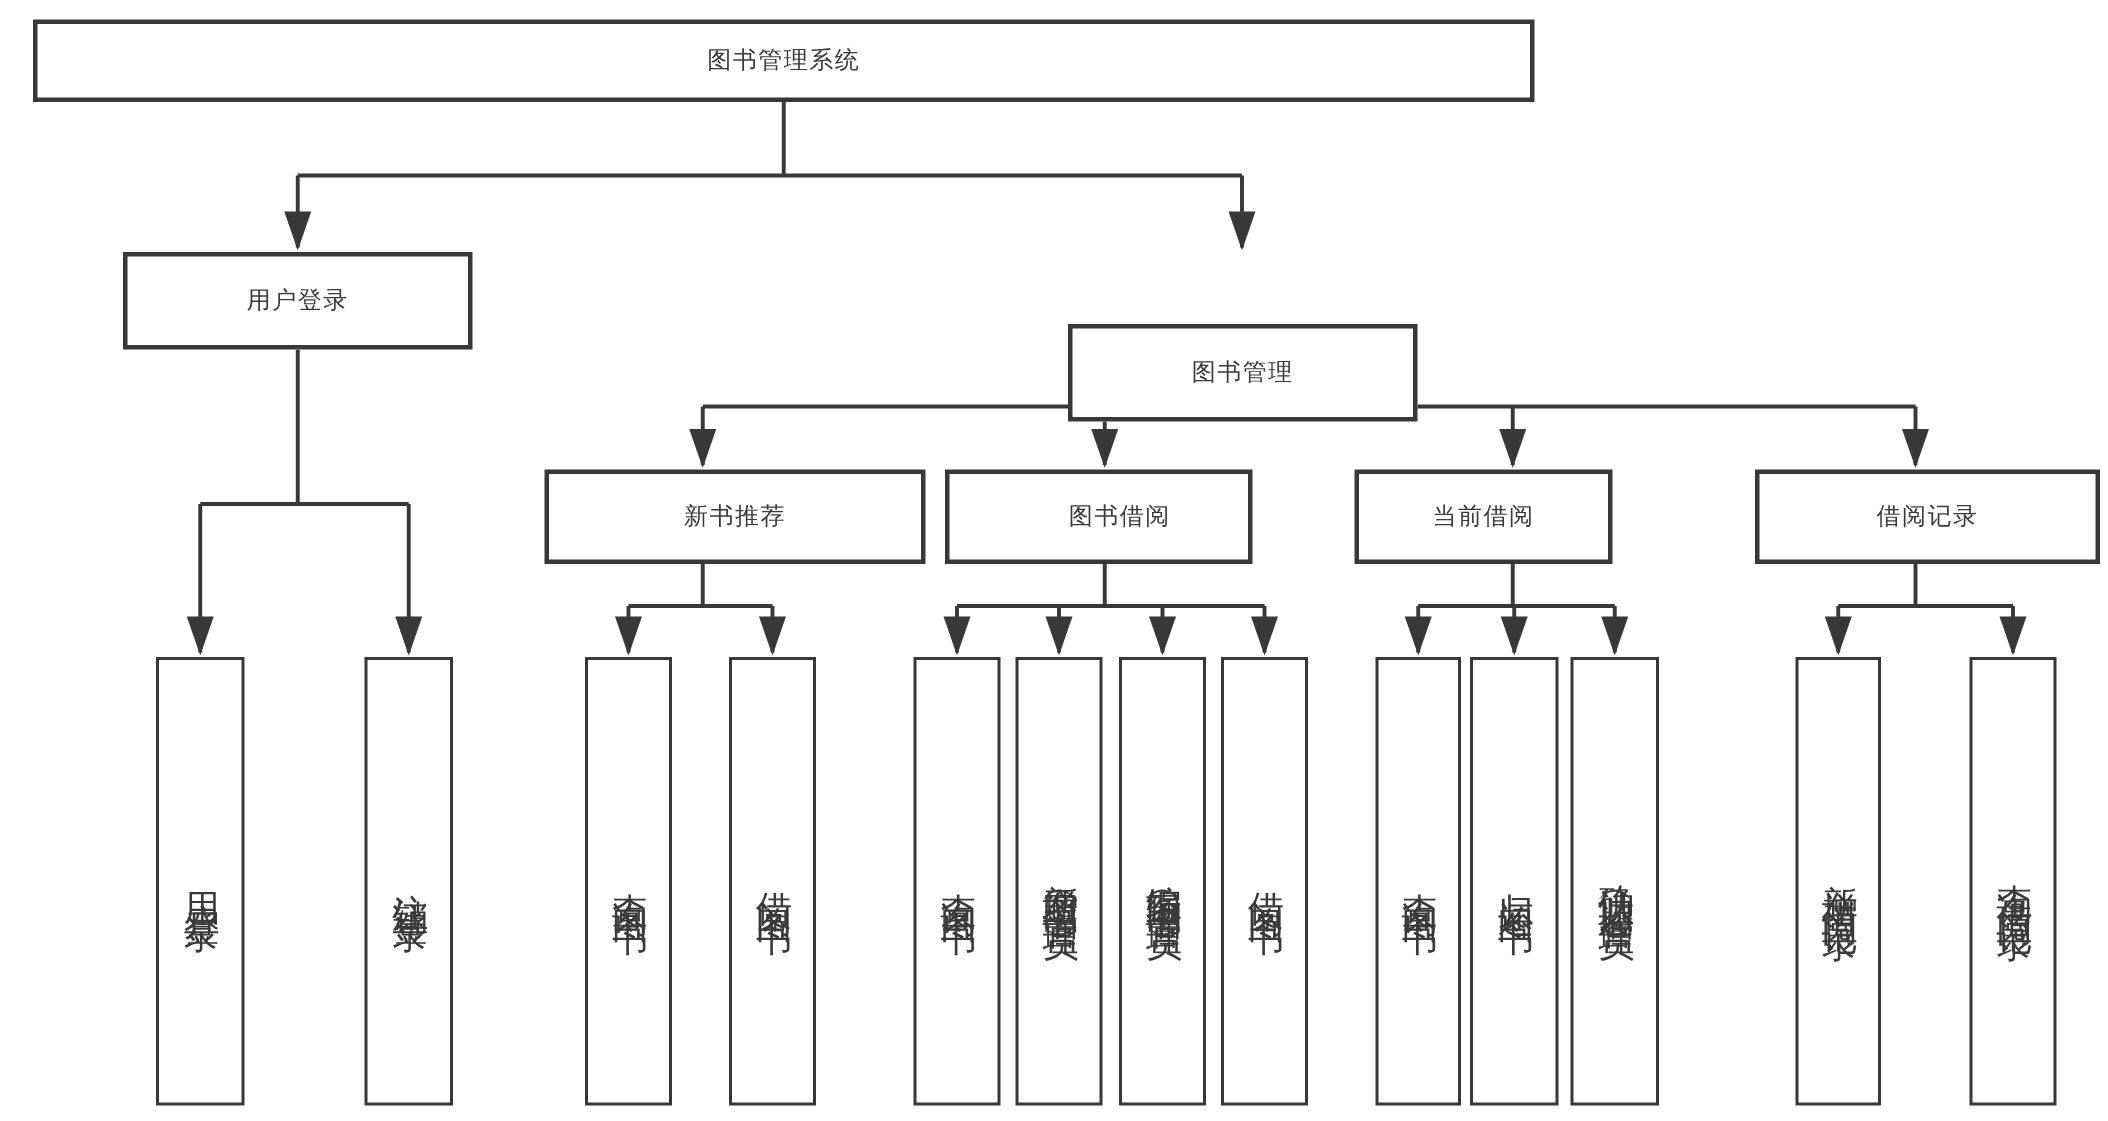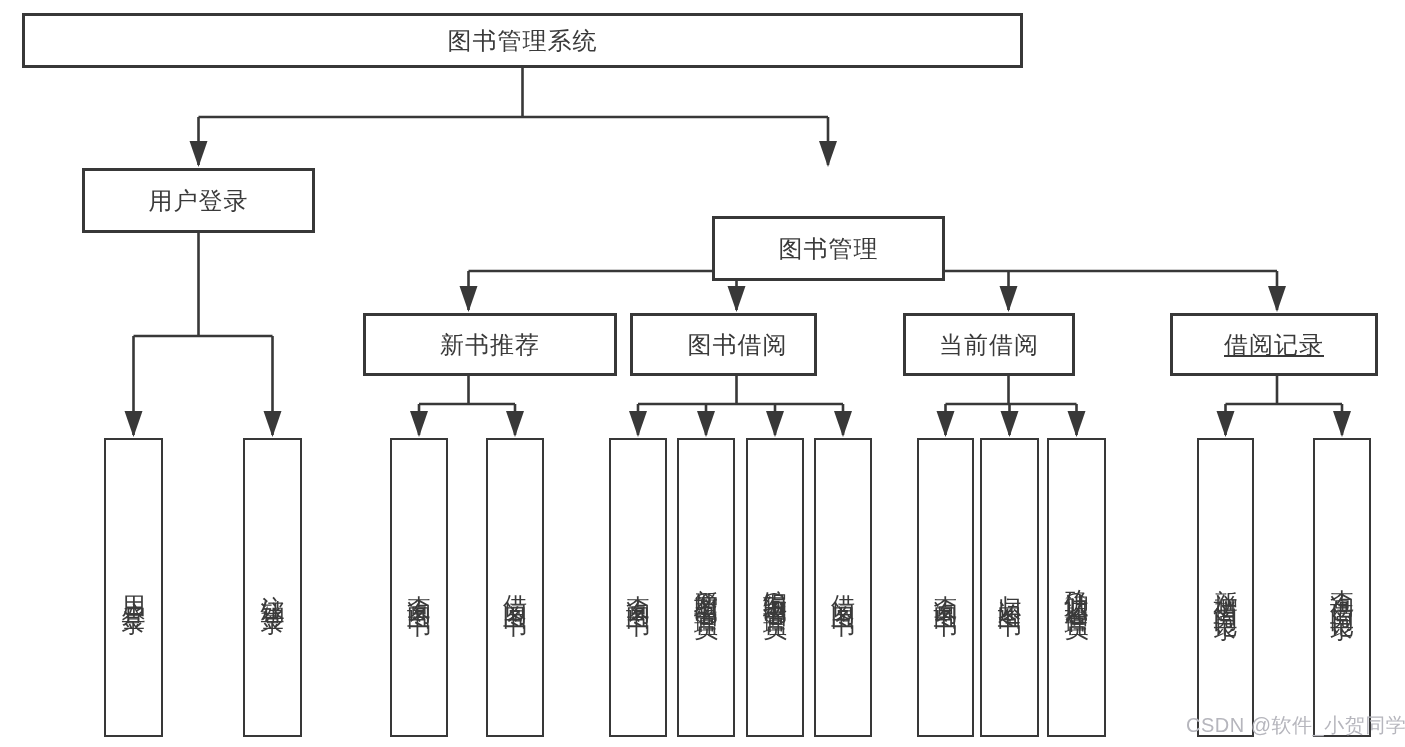--- a/index.html
+++ b/index.html
@@ -29,21 +29,21 @@
     position: absolute;
     background: #ffffff;
     border: 3px solid var(--line, #383838);
     box-sizing: border-box;
     display: flex;
     align-items: center;
     justify-content: center;
     color: var(--text, #3a3a3a);
   }
   .hbox span {
-    font-size: 24px;
+    font-size: 16px;
     letter-spacing: 1px;
     white-space: nowrap;
   }
   .vbox { border-width: 2.5px; }
   .vbox span {
     writing-mode: vertical-rl;
     text-orientation: mixed;
     font-size: 24px;
     letter-spacing: 6px;
     line-height: 1;
@@ -103,27 +103,27 @@
   <div class="node hbox" style="left:82px; top:168px; width:233px; height:65px;">
     <span>用户登录</span>
   </div>
   <div class="node hbox" style="left:712px; top:168px; width:233px; height:65px;margin-top:48px;">
     <span>图书管理</span>
   </div>
 
   <div class="node hbox" style="left:363px; top:313px; width:254px; height:63px;">
     <span>新书推荐</span>
   </div>
-  <div class="node hbox" style="left:630px; top:313px; width:187px; height:63px;padding-left:28px;">
+  <div class="node hbox" style="left:630px; top:313px; width:205px; height:63px;padding-left:28px;">
     <span>图书借阅</span>
   </div>
   <div class="node hbox" style="left:903px; top:313px; width:172px; height:63px;align-items:center;">
     <span>当前借阅</span>
   </div>
-  <div class="node hbox" style="left:1170px; top:313px; width:208px; height:63px;text-decoration:underline;">
+  <div class="node hbox" style="left:1170px; top:313px; width:230px; height:63px;">
     <span>借阅记录</span>
   </div>
 
   <div class="node vbox" style="left:104px; top:438px; width:59px; height:299px;">
     <span>用户登录</span>
   </div>
   <div class="node vbox" style="left:243px; top:438px; width:59px; height:299px;">
     <span>注销登录</span>
   </div>
 
@@ -157,14 +157,13 @@
     <span class="long">确认归还（管理员）</span>
   </div>
 
   <div class="node vbox" style="left:1197px; top:438px; width:57px; height:299px;">
     <span>新增借阅记录</span>
   </div>
   <div class="node vbox" style="left:1313px; top:438px; width:58px; height:299px;">
     <span>查询借阅记录</span>
   </div>
 
-  <div class="watermark">CSDN @软件_小贺同学</div>
 </div>
 
 </body></html>

